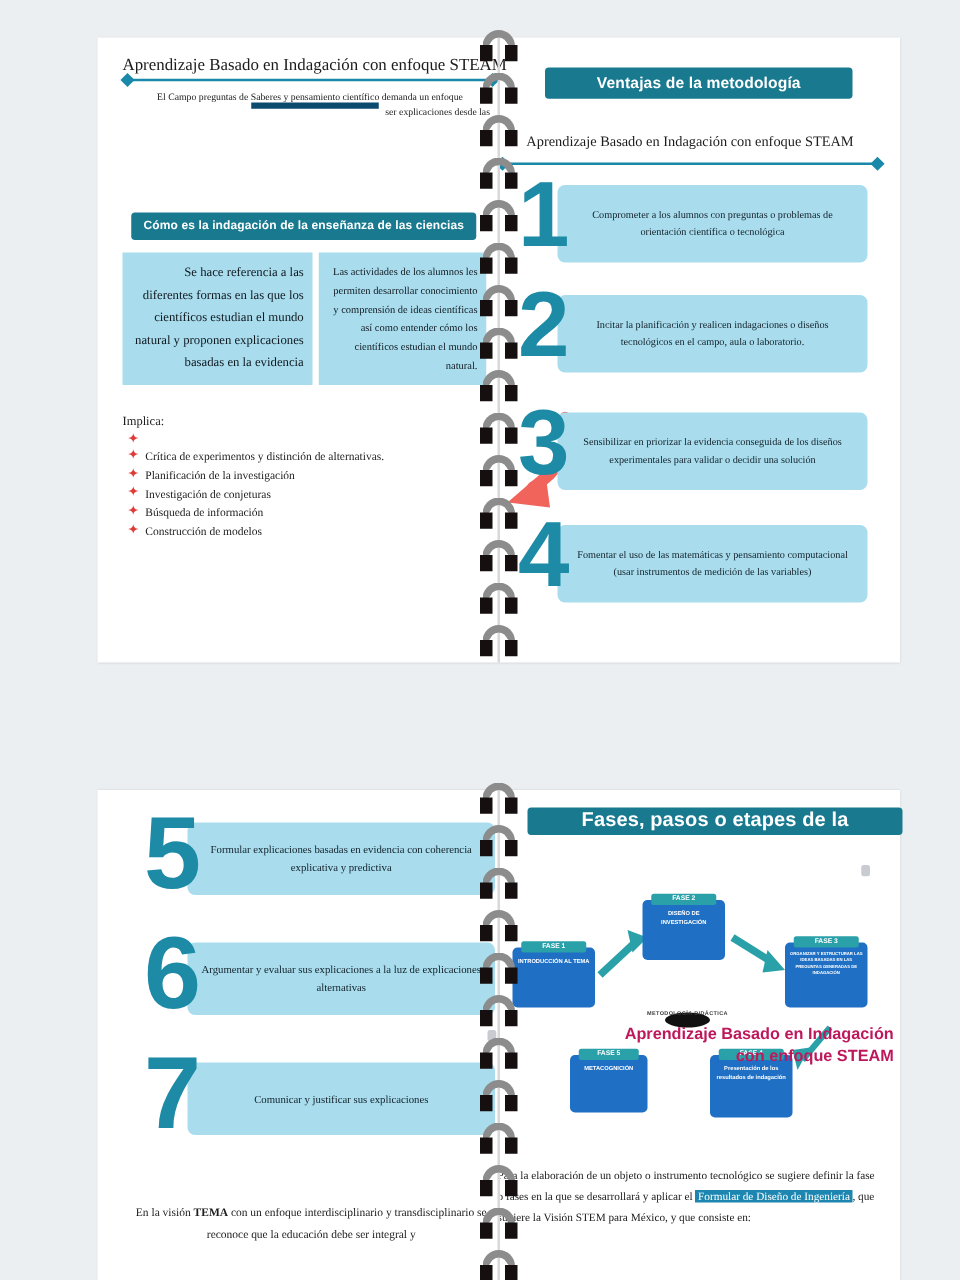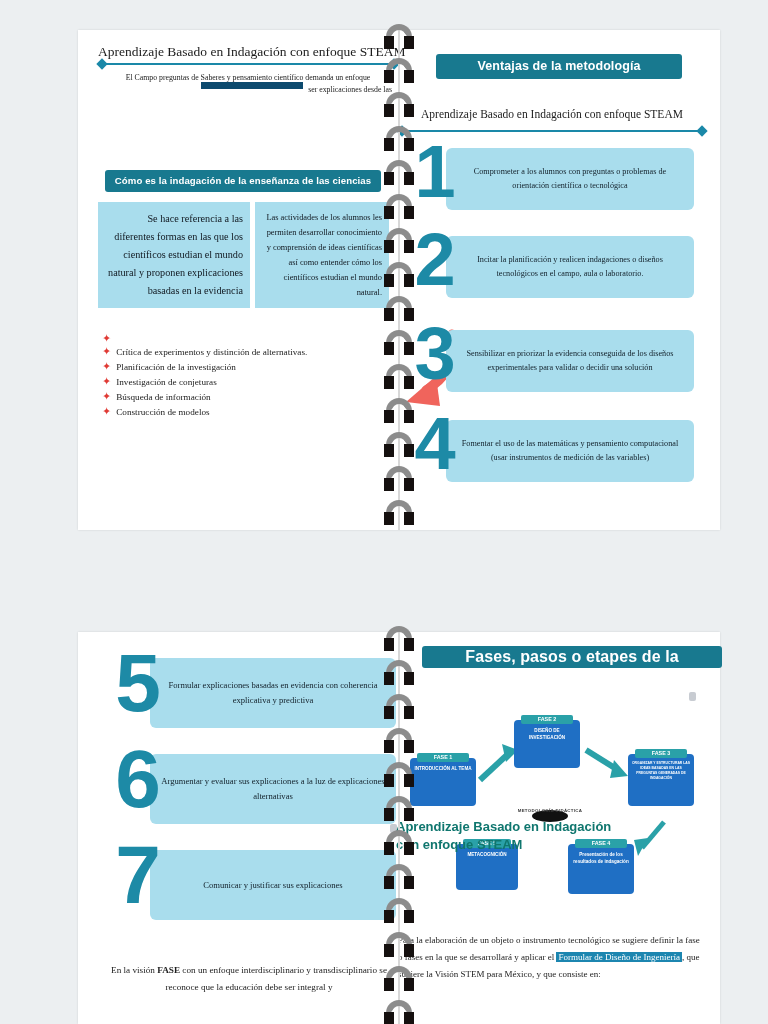--- a/index.html
+++ b/index.html
@@ -63,21 +63,21 @@
     content:"";position:absolute;top:-3px;width:8px;height:8px;
     background:#1a88a8;transform:rotate(45deg);
   }
   .rule:before{left:0;}
   .rule:after{right:0;}
 
   
   .p1l{position:absolute;left:20px;top:14px;width:300px;}
   #p1-title{font-size:13.5px;text-align:center;white-space:nowrap;}
   #p1-sub{font-size:7.8px;line-height:12px;text-align:center;margin-top:7px;color:#1a1a1a;}
-  #p1-sub .u{border-bottom:7px solid #0c4a6e;}
+  #p1-sub .u{border-bottom:5px solid #0c4a6e;}
   #p1-sub .r2{display:block;text-align:right;padding-right:6px;}
 
   #p1-band1{position:absolute;left:27px;top:140px;width:276px;height:22px;line-height:22px;font-size:9.6px;}
   .twocol{position:absolute;left:20px;top:172px;width:291px;display:flex;gap:5px;}
   .twocol .col{padding:8px 7px;text-align:right;box-sizing:border-box;}
   .twocol .c1{width:152px;font-size:10.2px;line-height:18px;}
   .twocol .c2{width:134px;font-size:8.4px;line-height:15px;font-family:Liberation Serif, serif;}
 
   #implica{position:absolute;left:20px;top:302px;width:300px;}
   #implica .lead{font-size:10px;margin-bottom:2px;}
@@ -96,21 +96,21 @@
   .numrow{position:absolute;left:4px;width:296px;height:62px;}
   .numrow .bx{position:absolute;left:48px;top:0;right:0;height:62px;background:#a9dded;border-radius:6px;
       display:flex;align-items:center;justify-content:center;text-align:center;padding:0 10px;box-sizing:border-box;
       font-size:8.2px;line-height:14px;color:#12202a;}
   .numrow .num{position:absolute;left:0;top:-16px;width:74px;text-align:center;
       font-family:"Liberation Sans", sans-serif;font-weight:bold;font-size:74px;line-height:80px;color:#1d8aa6;z-index:3;}
 
   
   .p2l{position:absolute;left:18px;top:0;width:306px;}
   .numrow2{position:absolute;left:4px;width:296px;height:58px;}
-  .numrow2 .bx{position:absolute;left:50px;top:0;right:0;height:70px;background:#a9dded;border-radius:6px;
+  .numrow2 .bx{position:absolute;left:50px;top:0;right:0;height:58px;background:#a9dded;border-radius:6px;
       display:flex;align-items:center;justify-content:center;text-align:center;padding:0 10px;box-sizing:border-box;
       font-size:8.6px;line-height:15px;color:#12202a;}
   .numrow2 .num{position:absolute;left:-2px;top:-20px;width:80px;text-align:center;
       font-family:"Liberation Sans", sans-serif;font-weight:bold;font-size:82px;line-height:90px;color:#1d8aa6;z-index:3;}
   #p2-foot{position:absolute;left:8px;top:330px;width:290px;text-align:center;font-size:9.2px;line-height:17px;}
 
   
   .p2r{position:absolute;right:8px;top:0;width:320px;}
   #p2-band{position:absolute;left:30px;top:14px;width:300px;height:22px;line-height:22px;font-size:16px;}
   .slide{position:absolute;left:4px;top:44px;width:308px;height:208px;background:#fff;}
@@ -119,21 +119,21 @@
   .fase .cap{background:#2aa1a8;color:#fff;font-weight:bold;font-size:5.4px;line-height:9px;border-radius:2px;
       margin:-5px auto 2px;width:78%;}
   .fase .body{font-size:4.6px;line-height:7px;font-weight:bold;padding:1px 3px 3px;}
   #fase1{left:14px;top:82px;width:66px;height:48px;}
   #fase2{left:118px;top:44px;width:66px;height:48px;}
   #fase3{left:232px;top:78px;width:66px;height:52px;}
   #fase4{left:172px;top:168px;width:66px;height:50px;}
   #fase5{left:60px;top:168px;width:62px;height:46px;}
   #slide-kicker{position:absolute;left:0;top:132px;width:308px;text-align:center;font-size:4.4px;letter-spacing:.3px;
       color:#3b3b3b;font-family:"Liberation Sans", sans-serif;font-weight:bold;}
-  #slide-title{position:absolute;left:0;top:142px;width:308px;text-align:left;color:#0f766e;font-weight:bold;
+  #slide-title{position:absolute;left:11px;top:142px;width:308px;text-align:right;color:#be185d;font-weight:bold;
       font-size:13px;line-height:18px;font-family:"Liberation Sans", sans-serif;}
   #p2-para{position:absolute;left:6px;top:300px;width:306px;font-size:9px;line-height:17px;}
   #p2-para .hl{background:#1c86b0;color:#fff;padding:0 2px;}
   .dot{position:absolute;width:7px;height:9px;background:#c8ccd2;border-radius:2px;}
 </style>
 </head>
 <body>
 
 <div class="page" id="page1">
   <div class="sheet-inner">
@@ -148,20 +148,21 @@
     </div>
 
     <div class="band" id="p1-band1">Cómo es la indagación de la enseñanza de las ciencias</div>
 
     <div class="twocol">
       <div class="col c1 plainbox hand">Se hace referencia a las diferentes formas en las que los científicos estudian el mundo natural y proponen explicaciones basadas en la evidencia</div>
       <div class="col c2 plainbox hand">Las actividades de los alumnos les permiten desarrollar conocimiento y comprensión de ideas científicas así como entender cómo los científicos estudian el mundo natural.</div>
     </div>
 
     <div id="implica" class="hand">
+      <div class="lead">Implica:</div>
 
       <div class="bullet">
         <span class="star">✦</span>
       </div>
       <div class="bullet">
         <span class="star">✦</span>
         <span>Crítica de experimentos y distinción de alternativas.</span>
       </div>
       <div class="bullet">
         <span class="star">✦</span>
@@ -301,21 +302,21 @@
       <div class="numrow2" style="top:122px;">
         <div class="bx hand">Argumentar y evaluar sus explicaciones a la luz de explicaciones alternativas</div>
         <div class="num">6</div>
       </div>
       <div class="numrow2" style="top:218px;">
         <div class="bx hand">Comunicar y justificar sus explicaciones</div>
         <div class="num">7</div>
       </div>
 
       <div class="hand" id="p2-foot">
-        <span>En la visión </span><span style="font-weight:bold;">FASE</span><span> con un enfoque interdisciplinario y transdisciplinario se reconoce que la educación debe ser integral y</span>
+        <span>En la visión </span><span style="font-weight:bold;">TEMA</span><span> con un enfoque interdisciplinario y transdisciplinario se reconoce que la educación debe ser integral y</span>
       </div>
     </div>
 
     <div class="p2r">
       <div class="band" id="p2-band">Fases, pasos o etapes de la metodología</div>
 
       <div class="slide">
         <div class="dot" style="right:8px;top:16px;"></div>
         <div class="dot" style="left:-6px;top:148px;"></div>
 

